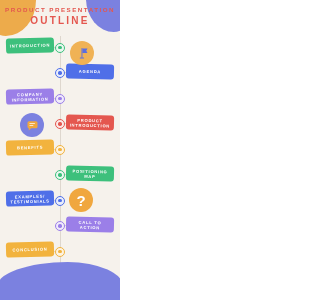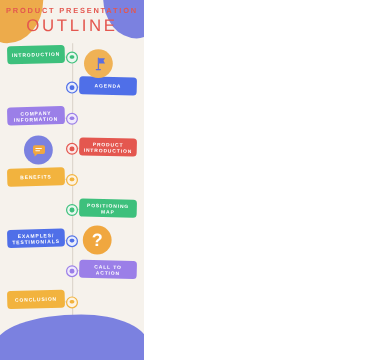--- a/index.html
+++ b/index.html
@@ -71,22 +71,22 @@
   .title-small {
     color: #e4574f;
     font-size: 6.2px;
     font-weight: bold;
     letter-spacing: 1.5px;
     line-height: 7.4px;
     text-transform: uppercase;
   }
   .title-big {
     color: #e4574f;
-    font-size: 14px;
-    font-weight: normal;
+    font-size: 10px;
+    font-weight: bold;
     letter-spacing: 2.2px;
     line-height: 12px;
     margin-top: 2px;
     text-transform: uppercase;
   }
 
   
   .spine {
     position: absolute;
     left: 59.5px;

